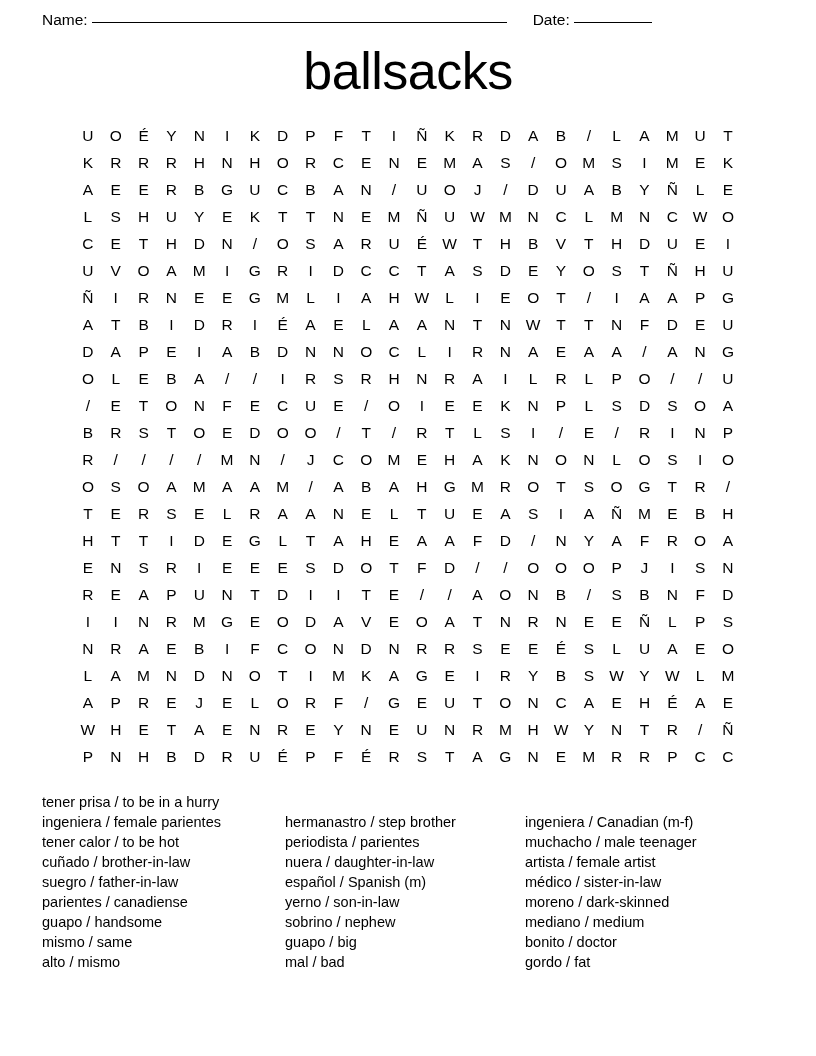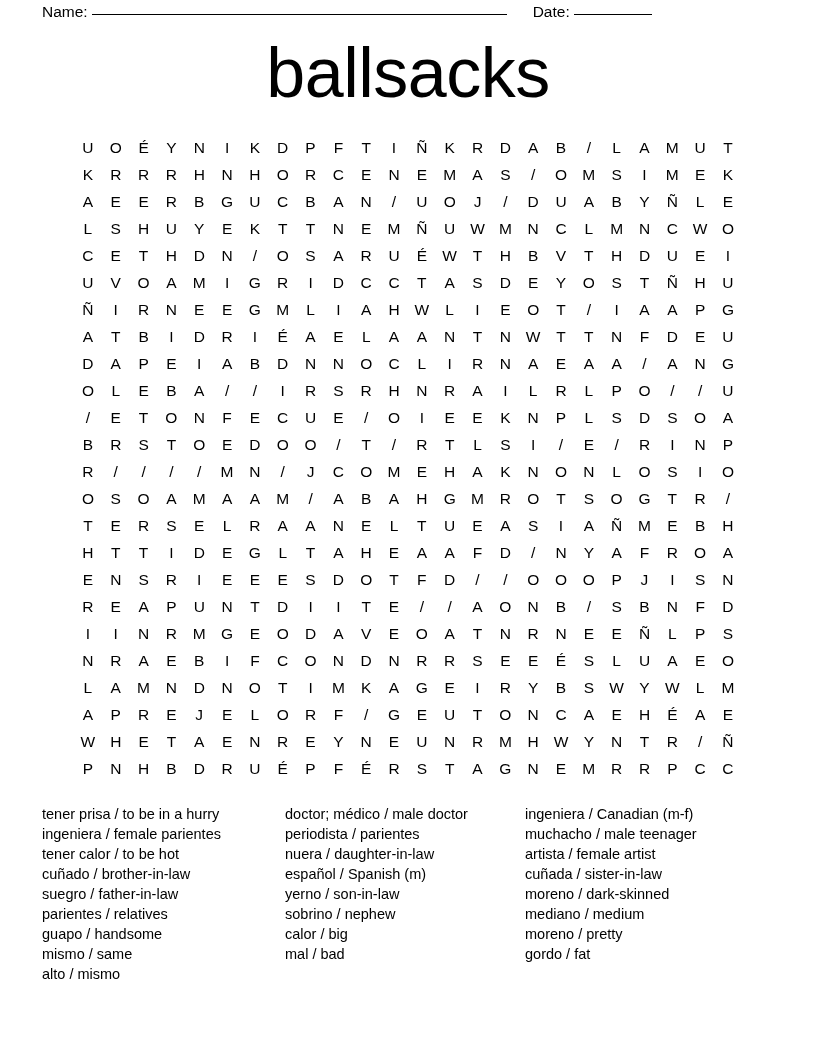--- a/index.html
+++ b/index.html
@@ -13,21 +13,21 @@
     font-family: "Liberation Sans", sans-serif;
     color: #000000;
     position: relative;
     overflow: hidden;
   }
 
   
   #header-row {
     display: flex;
     align-items: baseline;
-    padding: 4px 42px 0 42px;
+    padding: 12px 42px 0 42px;
     font-size: 15.5px;
     white-space: nowrap;
   }
   .field-label {
     font-size: 15.5px;
     line-height: 1;
   }
   .rule {
     display: inline-block;
     border-bottom: 1px solid #000;
@@ -35,21 +35,21 @@
     position: relative;
     top: -2px;
   }
   #name-rule { width: 415px; margin-left: 4px; }
   #date-rule { width: 78px;  margin-left: 4px; }
   #header-spacer { width: 26px; }
 
   
   #puzzle-title {
     text-align: center;
-    font-size: 70px;
+    font-size: 52px;
     font-weight: normal;
     letter-spacing: -0.5px;
     margin: 14px 0 0 0;
     line-height: 1.12;
     font-family: "Liberation Sans", sans-serif;
   }
 
   
   #grid {
     margin: 22px auto 0 auto;
@@ -68,21 +68,21 @@
     font-size: 15.5px;
     line-height: 27px;
     font-family: "Liberation Sans", sans-serif;
   }
 
   
   #word-list {
     margin: 22px 0 0 0;
     padding: 0 42px 0 42px;
     display: flex;
-    align-items: flex-start;
+    align-items: flex-end;
   }
   .word-col {
     font-size: 14.5px;
     line-height: 20px;
   }
   #word-col-0 { width: 243px; }
   #word-col-1 { width: 240px; }
   #word-col-2 { width: 230px; }
   .word-item {
     white-space: nowrap;
@@ -729,38 +729,38 @@
     </div>
   </div>
 
 <div id="word-list">
   <div class="word-col" id="word-col-0">
       <div class="word-item">tener prisa / to be in a hurry</div>
       <div class="word-item">ingeniera / female parientes</div>
       <div class="word-item">tener calor / to be hot</div>
       <div class="word-item">cuñado / brother-in-law</div>
       <div class="word-item">suegro / father-in-law</div>
-      <div class="word-item">parientes / relatives</div>
+      <div class="word-item">parientes / canadiense</div>
       <div class="word-item">guapo / handsome</div>
       <div class="word-item">mismo / same</div>
       <div class="word-item">alto / mismo</div>
     </div>
   <div class="word-col" id="word-col-1">
-      <div class="word-item">doctor; médico / male doctor</div>
+      <div class="word-item">hermanastro / step brother</div>
       <div class="word-item">periodista / parientes</div>
       <div class="word-item">nuera / daughter-in-law</div>
       <div class="word-item">español / Spanish (m)</div>
       <div class="word-item">yerno / son-in-law</div>
       <div class="word-item">sobrino / nephew</div>
-      <div class="word-item">calor / big</div>
+      <div class="word-item">guapo / big</div>
       <div class="word-item">mal / bad</div>
     </div>
   <div class="word-col" id="word-col-2">
       <div class="word-item">ingeniera / Canadian (m-f)</div>
       <div class="word-item">muchacho / male teenager</div>
       <div class="word-item">artista / female artist</div>
-      <div class="word-item">cuñada / sister-in-law</div>
+      <div class="word-item">médico / sister-in-law</div>
       <div class="word-item">moreno / dark-skinned</div>
       <div class="word-item">mediano / medium</div>
-      <div class="word-item">moreno / pretty</div>
+      <div class="word-item">bonito / doctor</div>
       <div class="word-item">gordo / fat</div>
     </div>
 </div>
 
 </body></html>

